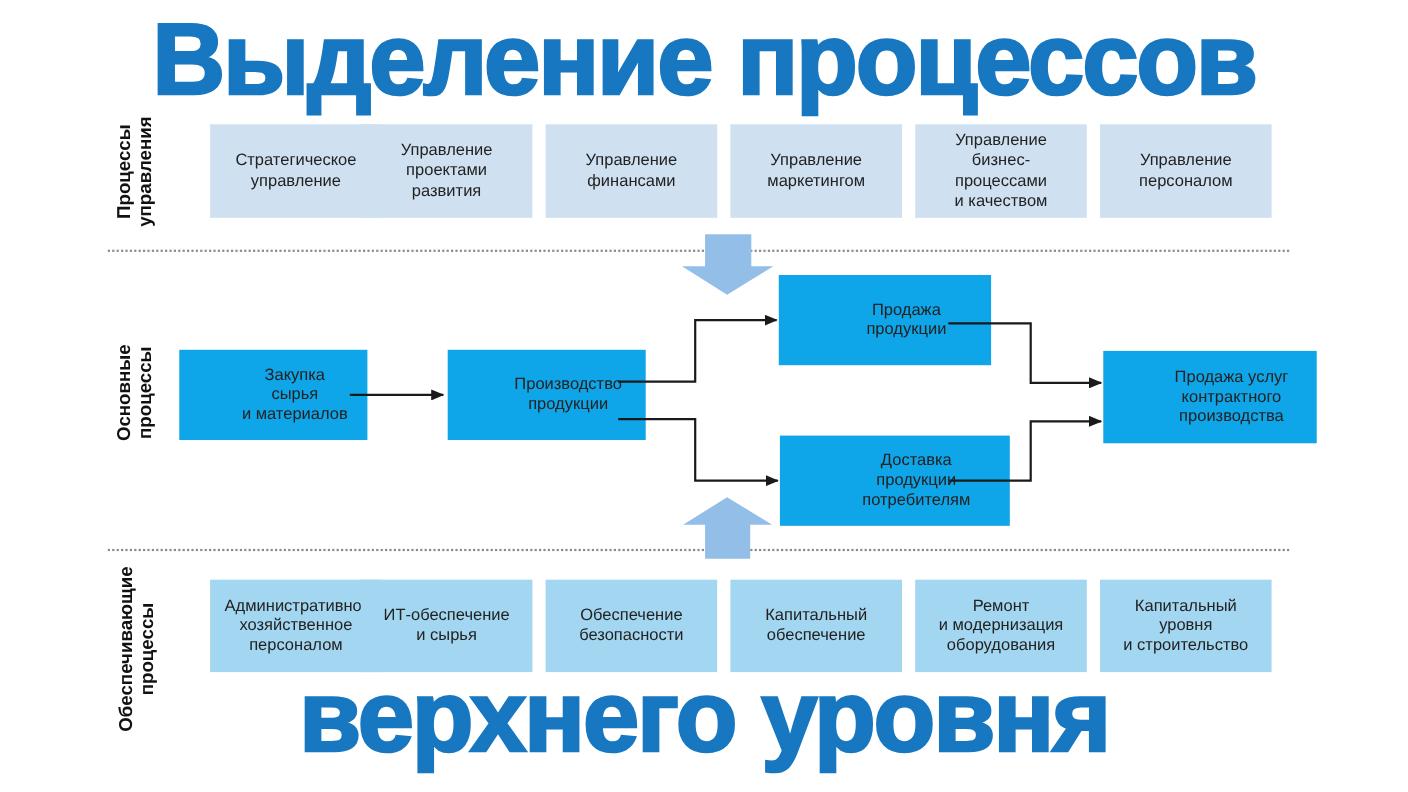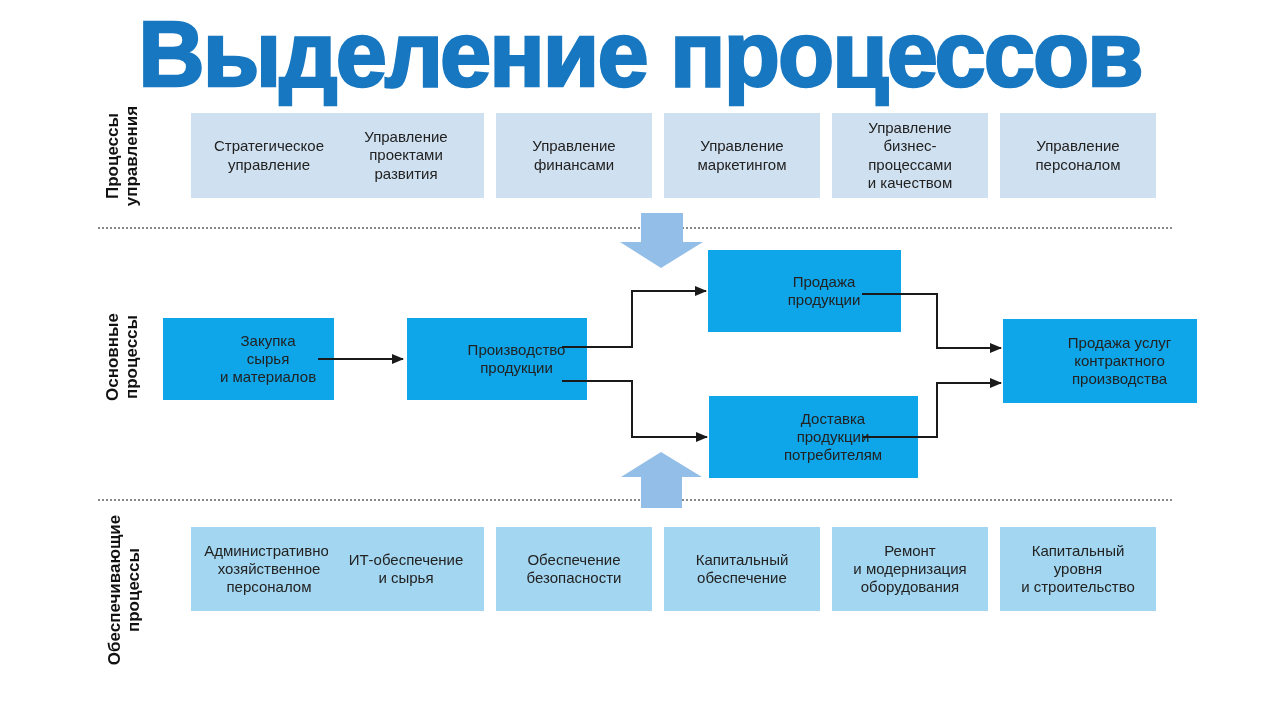--- a/index.html
+++ b/index.html
@@ -53,20 +53,21 @@
   
   #overlay{position:absolute;left:0;top:0;pointer-events:none;}
   .connector{fill:none;stroke-width:2px;}
 </style>
 </head>
 <body>
 
 <div id="canvas">
 
   <div id="title1" class="big-title">Выделение процессов</div>
+  <div id="title2" class="big-title">верхнего уровня</div>
 
   <div class="vlabel" style="left:67px;top:134px;width:110px;height:44px;">Процессы
 управления</div>
   <div class="vlabel" style="left:74px;top:337px;width:96px;height:40px;">Основные
 процессы</div>
   <div class="vlabel" style="left:44px;top:568px;width:160px;height:44px;">Обеспечивающие
 процессы</div>
 
   <div id="sep-top" class="dotline"></div>
   <div id="sep-bottom" class="dotline"></div>

